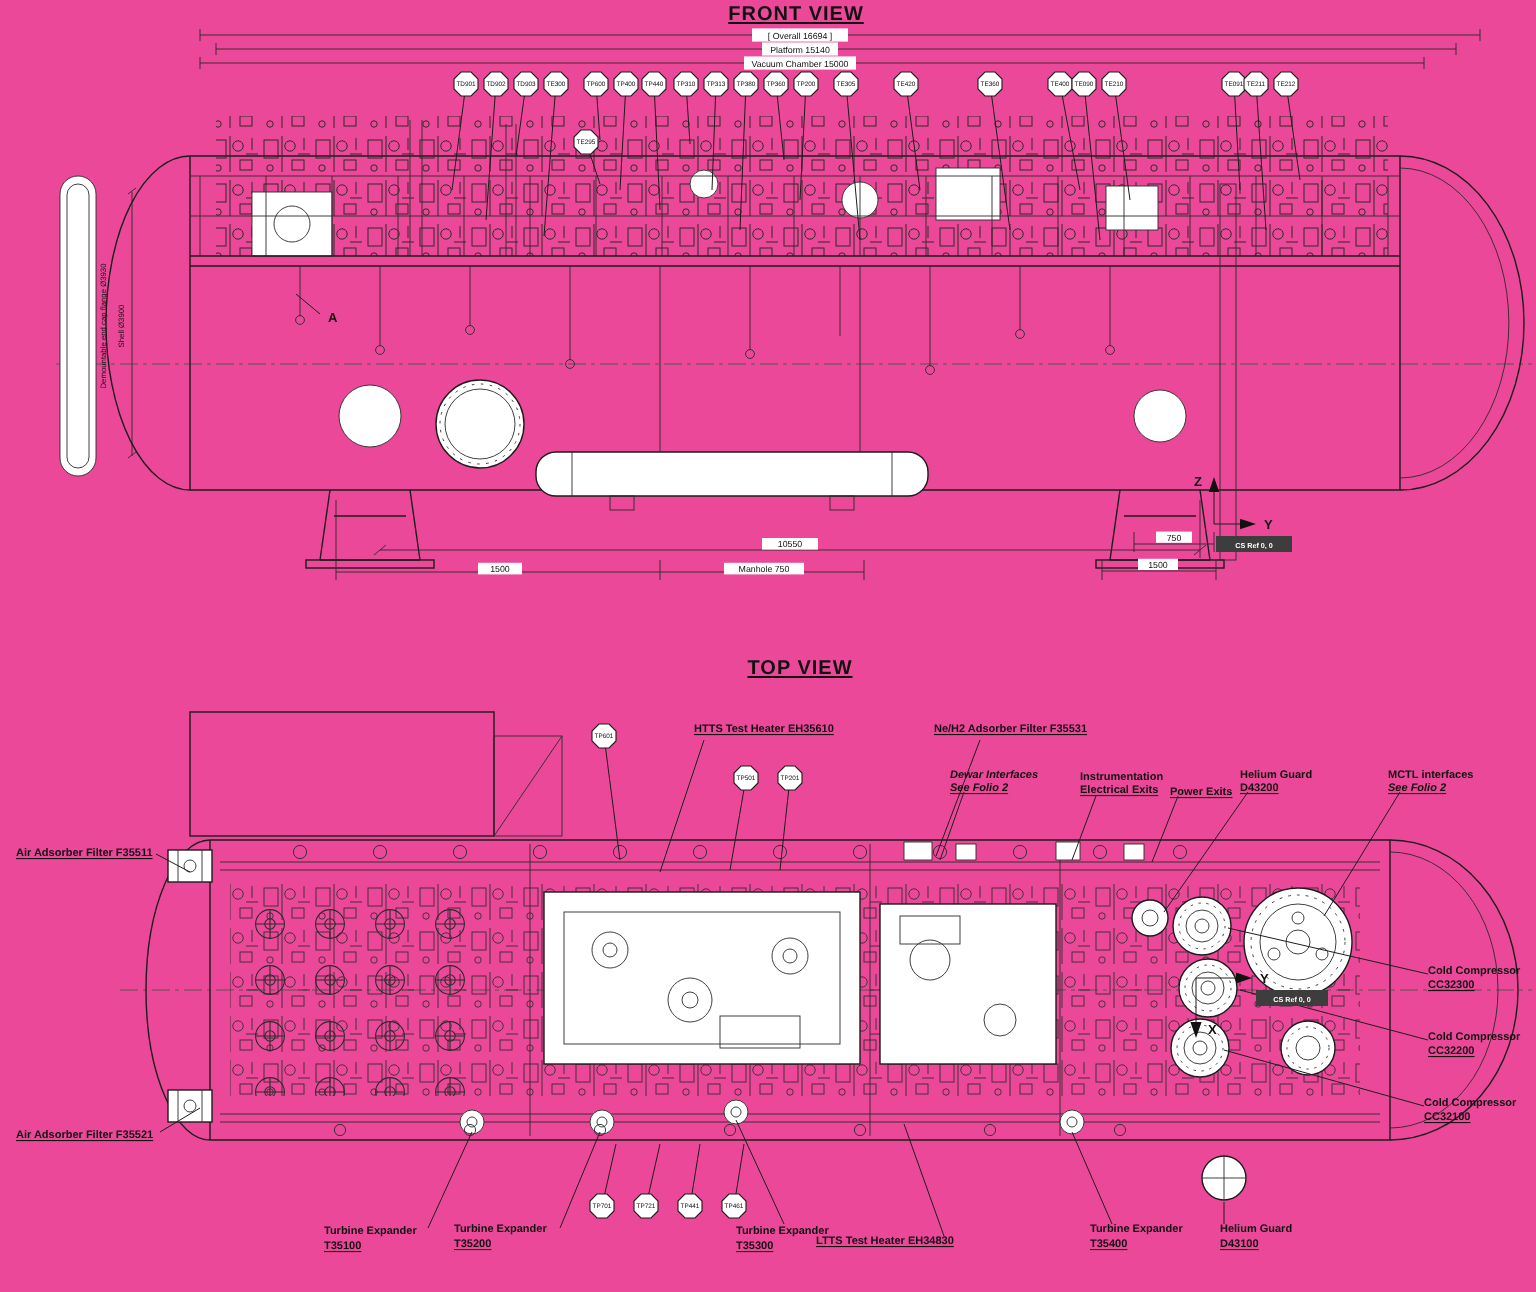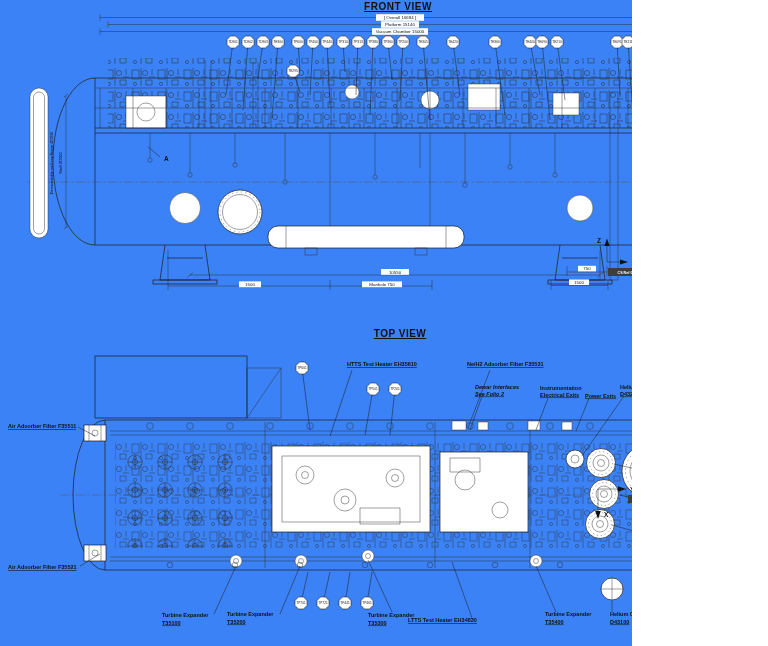--- a/index.html
+++ b/index.html
@@ -1,16 +1,16 @@
 <!DOCTYPE html>
 <html><head>
 <meta charset="utf-8">
 <style>
   html,body{margin:0;padding:0;background:#fff;}
-  #stage{position:relative;width:632px;height:646px;background:#3b82f6;overflow:hidden;}
+  #stage{position:relative;width:768px;height:646px;background:#ec4899;overflow:hidden;}
   svg text{font-family:"Liberation Sans","DejaVu Sans",sans-serif;fill:#111;}
   .tt{font-size:10px;font-weight:bold;text-decoration:underline;letter-spacing:.5px;}
   .dim{font-size:4.4px;}
   .rot{font-size:3.9px;}
   .tag{font-size:3.2px;}
   .lb{font-size:5.5px;font-weight:bold;}
   .u{text-decoration:underline;}
   .it{font-style:italic;}
   .ax{font-size:6.5px;font-weight:bold;}
   .csr{font-size:3.6px;fill:#fff;font-weight:bold;}

